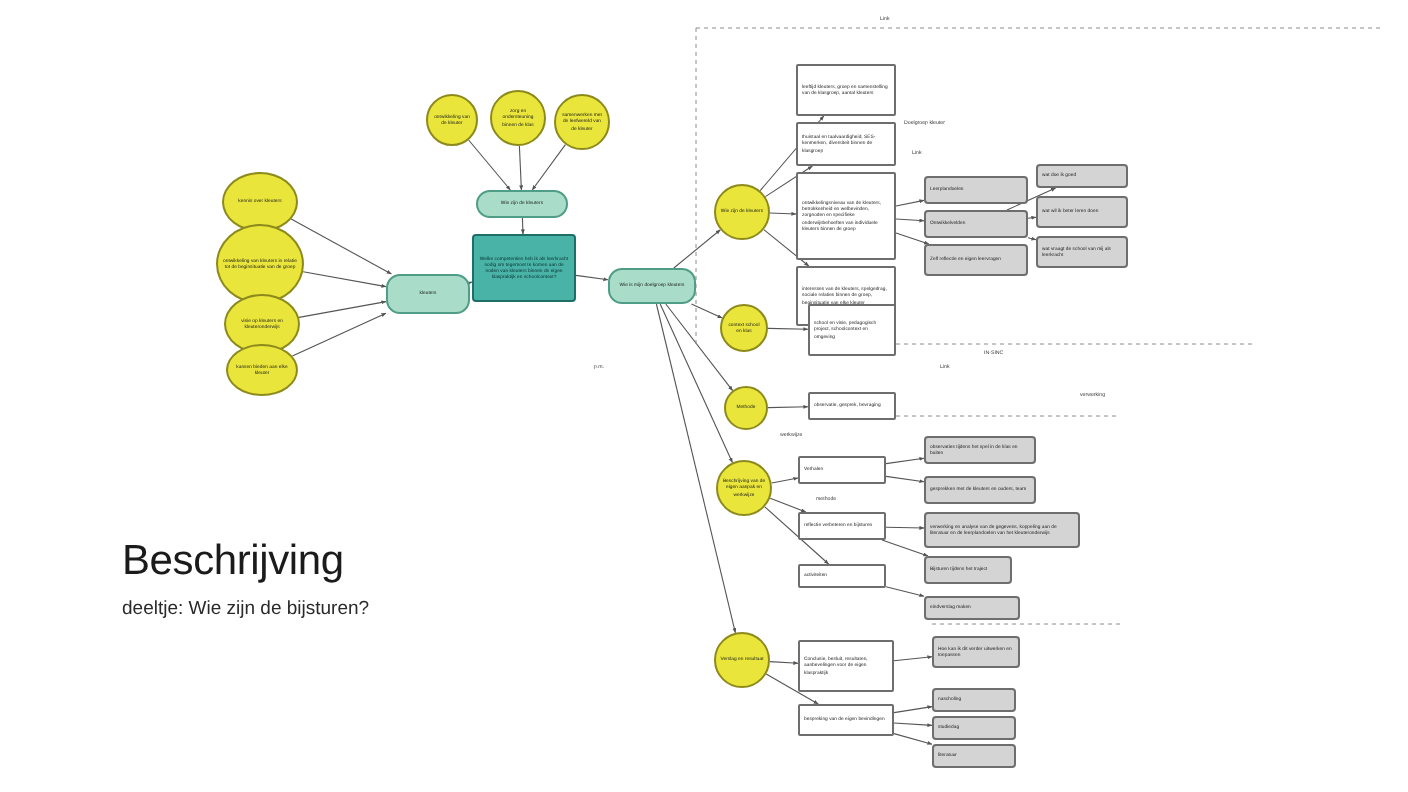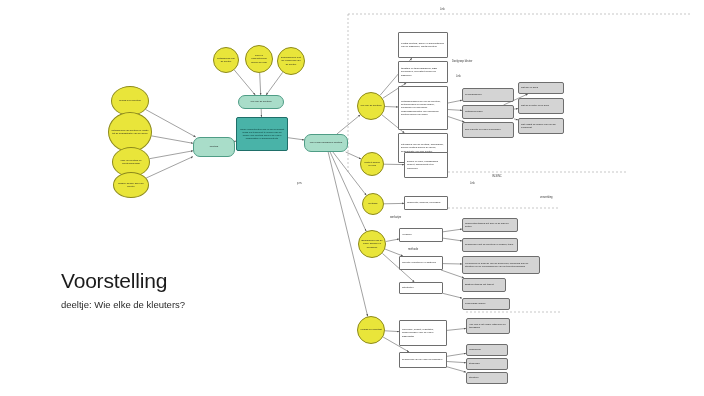--- a/index.html
+++ b/index.html
@@ -332,17 +332,17 @@
         <div class="edge-label" style="left: 390px; top: 216px;">werkwijze</div>
         <div class="edge-label" style="left: 408px; top: 248px;">methode</div>
         <div class="edge-label" style="left: 470px; top: 182px;">Link</div>
         <div class="edge-label" style="left: 540px; top: 196px;">verwerking</div>
         <div class="edge-label" style="left: 492px; top: 175px;">IN-SINC</div>
         <div class="edge-label" style="left: 297px; top: 182px;">p.m.</div>
       </div>
   </div>
 
   <div id="title-block">
-    <div class="title-line">Voorstelling</div>
-    <div class="subtitle-line">deeltje: Wie elke de kleuters?</div>
+    <div class="title-line">Beschrijving</div>
+    <div class="subtitle-line">deeltje: Wie zijn de bijsturen?</div>
   </div>
 
 </div>
 
 </body></html>

